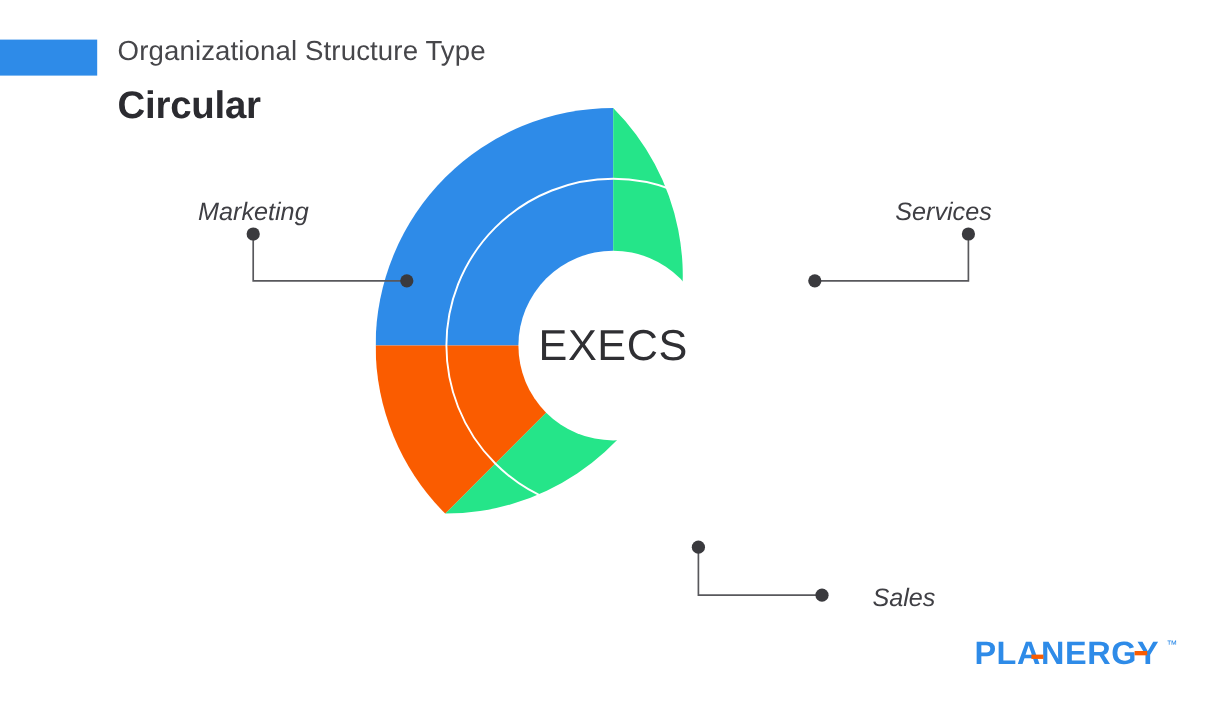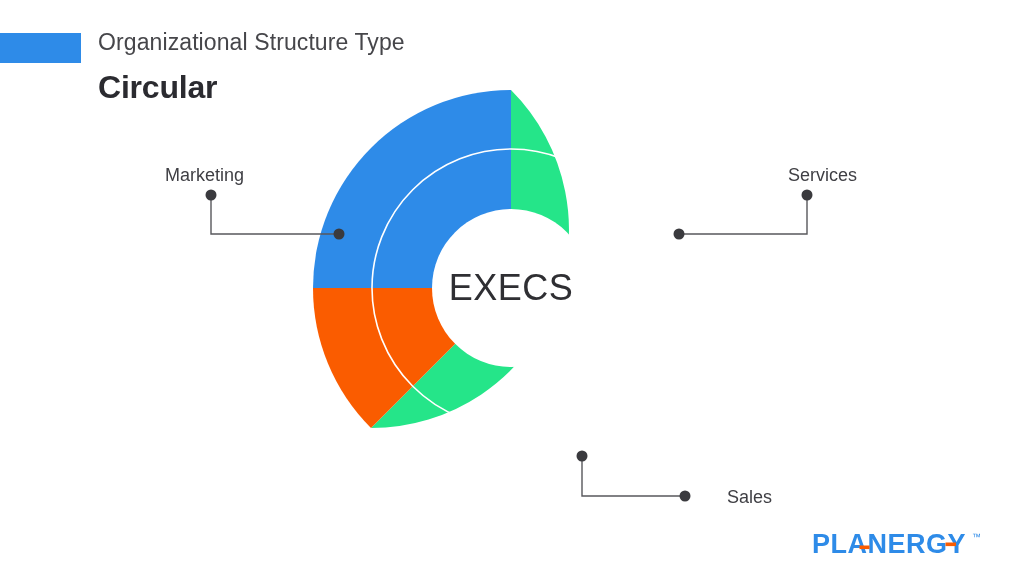--- a/index.html
+++ b/index.html
@@ -92,26 +92,27 @@
     width: 260px;
     pointer-events: none;
     white-space: nowrap;
   }
   .ring-label.inner { left: 381px; top: 400px; }
   .ring-label.outer { left: 381px; top: 445px; }
 
   
   .callout-text {
     position: absolute;
-    font-size: 18px;
+    font-size: 21px;
     color: #3f3f44;
     white-space: nowrap;
+    font-style: italic;
   }
   .callout-marketing { left: 165px; top: 165px; }
-  .callout-services  { left: 788px; top: 165px; }
+  .callout-services  { left: 746px; top: 165px; }
   .callout-sales     { left: 706px; top: 487px; margin-left: 21px; }
 
   .leader-svg {
     position: absolute;
     left: 0;
     top: 0;
     width: 1024px;
     height: 586px;
     pointer-events: none;
   }

